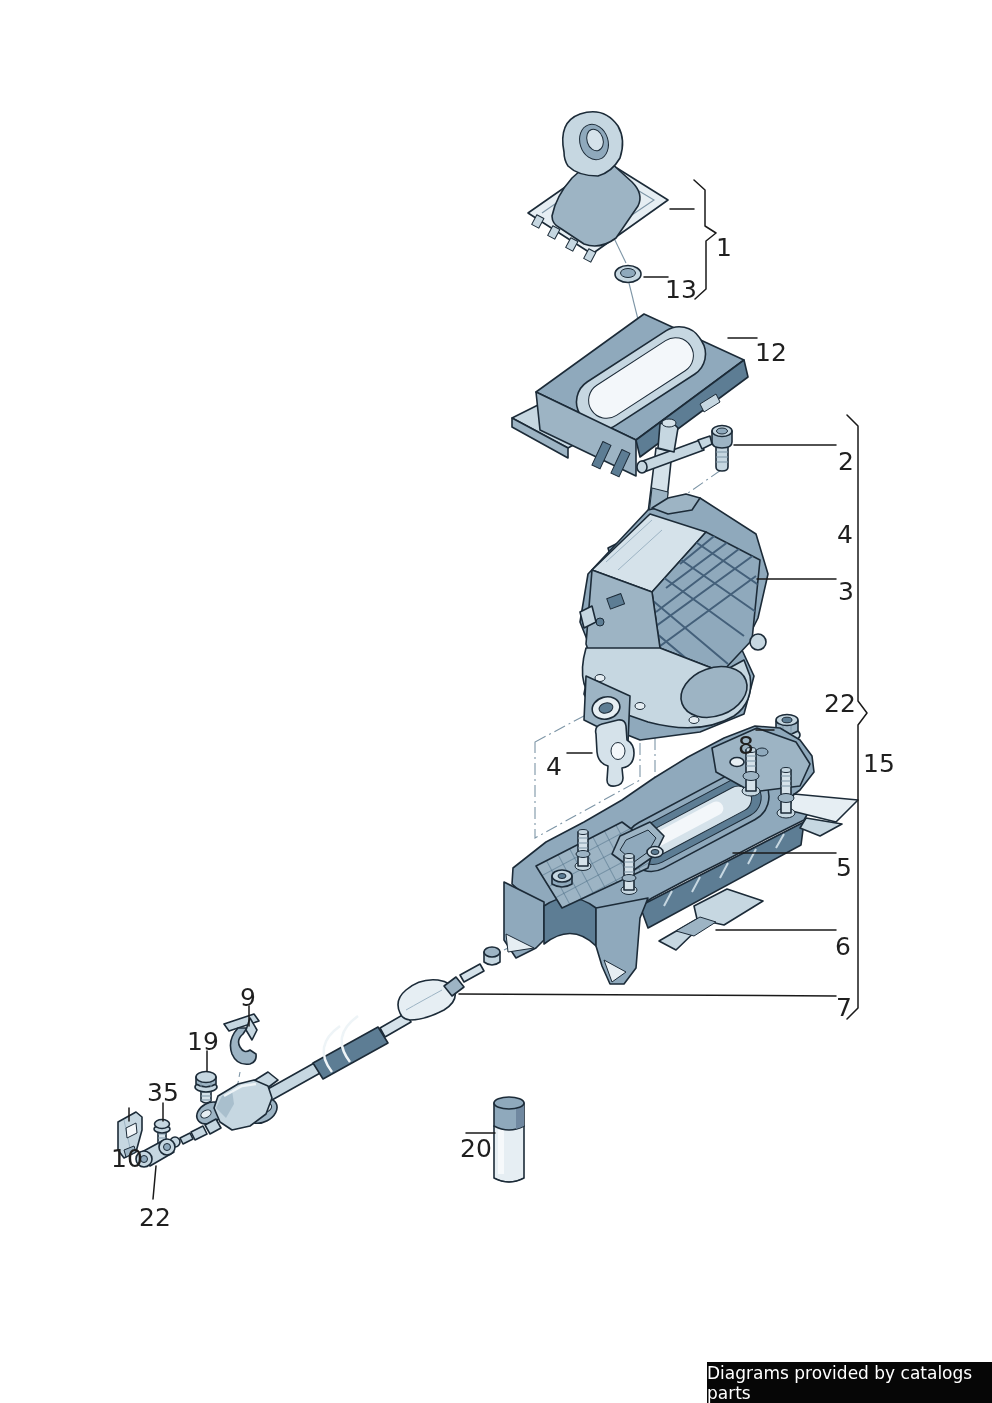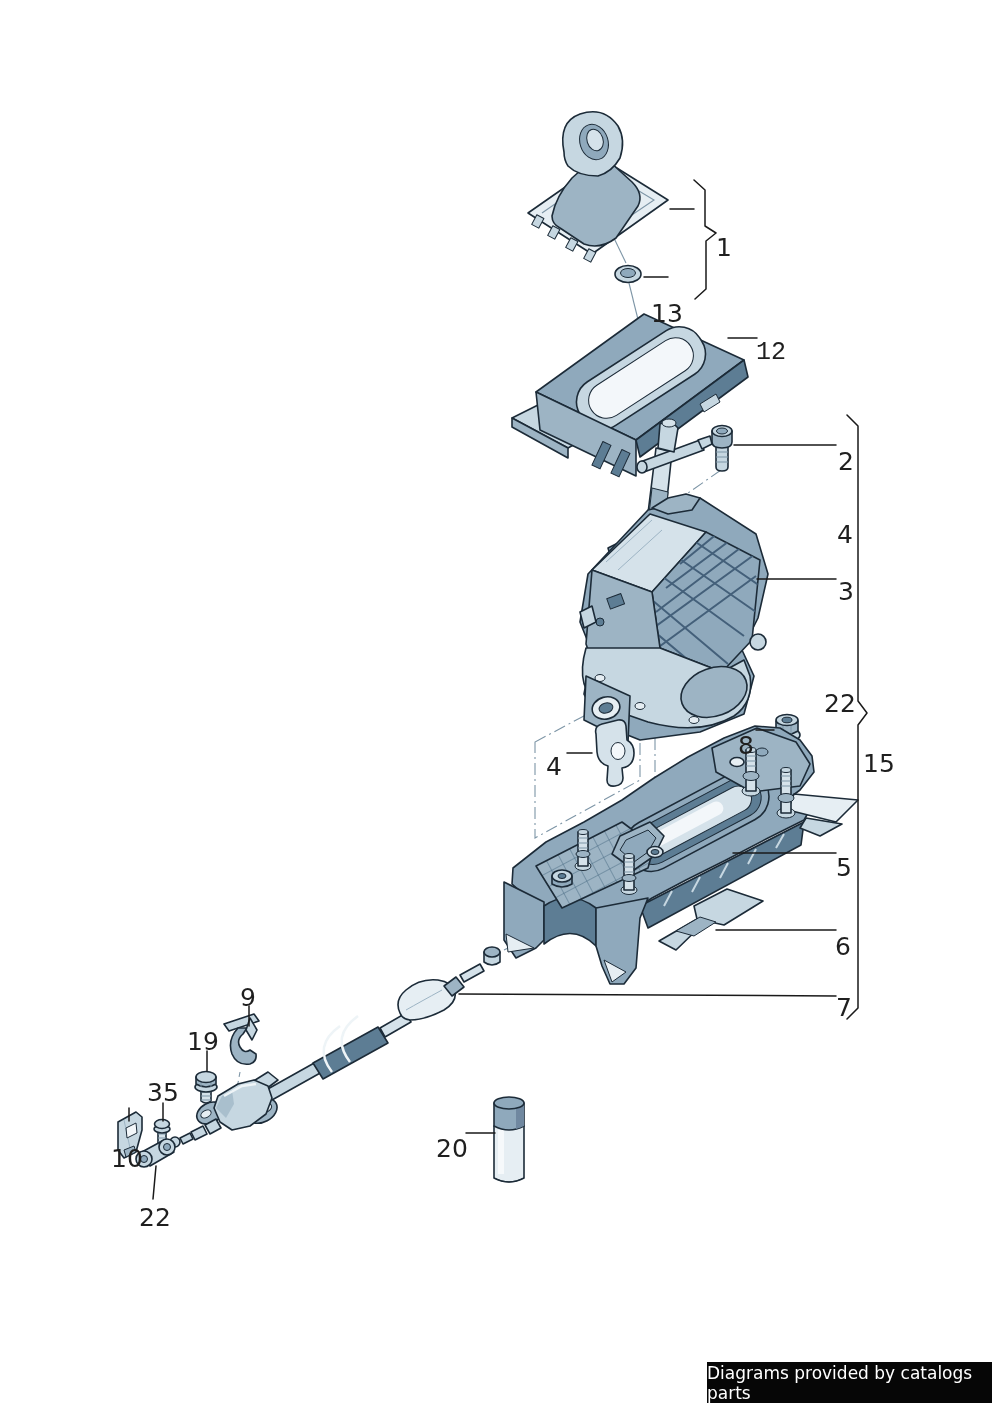--- a/index.html
+++ b/index.html
@@ -318,34 +318,34 @@
     <path class="leader" d="M207,1051 V1071"></path>
     <path class="leader" d="M129,1108 V1121"></path>
     <path class="leader" d="M163,1103 V1121"></path>
     <path class="leader" d="M156,1166 L153,1199"></path>
     <path class="leader" d="M466,1133 H495"></path>
   </g>
 </svg>
 
 <div id="callouts">
       <div class="callout" style="left: 724px; top: 247px;">1</div>
-      <div class="callout" style="left: 667px; top: 289px; margin-top: 24px;">13</div>
-      <div class="callout" style="left: 771px; top: 352px; font-family: Liberation Mono, monospace;">12</div>
+      <div class="callout" style="left: 681px; top: 289px;">13</div>
+      <div class="callout" style="left: 771px; top: 352px;">12</div>
       <div class="callout" style="left: 846px; top: 461px;">2</div>
       <div class="callout" style="left: 845px; top: 534px;">4</div>
       <div class="callout" style="left: 846px; top: 591px;">3</div>
       <div class="callout" style="left: 840px; top: 703px;">22</div>
       <div class="callout" style="left: 879px; top: 763px;">15</div>
       <div class="callout" style="left: 746px; top: 745px;">8</div>
       <div class="callout" style="left: 554px; top: 766px;">4</div>
       <div class="callout" style="left: 844px; top: 867px;">5</div>
       <div class="callout" style="left: 843px; top: 946px;">6</div>
       <div class="callout" style="left: 844px; top: 1007px;">7</div>
       <div class="callout" style="left: 248px; top: 997px;">9</div>
       <div class="callout" style="left: 203px; top: 1041px; text-align: right;">19</div>
       <div class="callout" style="left: 127px; top: 1158px;">10</div>
       <div class="callout" style="left: 163px; top: 1092px;">35</div>
       <div class="callout" style="left: 155px; top: 1217px;">22</div>
-      <div class="callout" style="left: 452px; top: 1148px;">20</div>
+      <div class="callout" style="left: 476px; top: 1148px;">20</div>
     </div>
 
 <div class="footer">Diagrams provided by catalogs parts</div>
 </div>
 
 </body></html>

